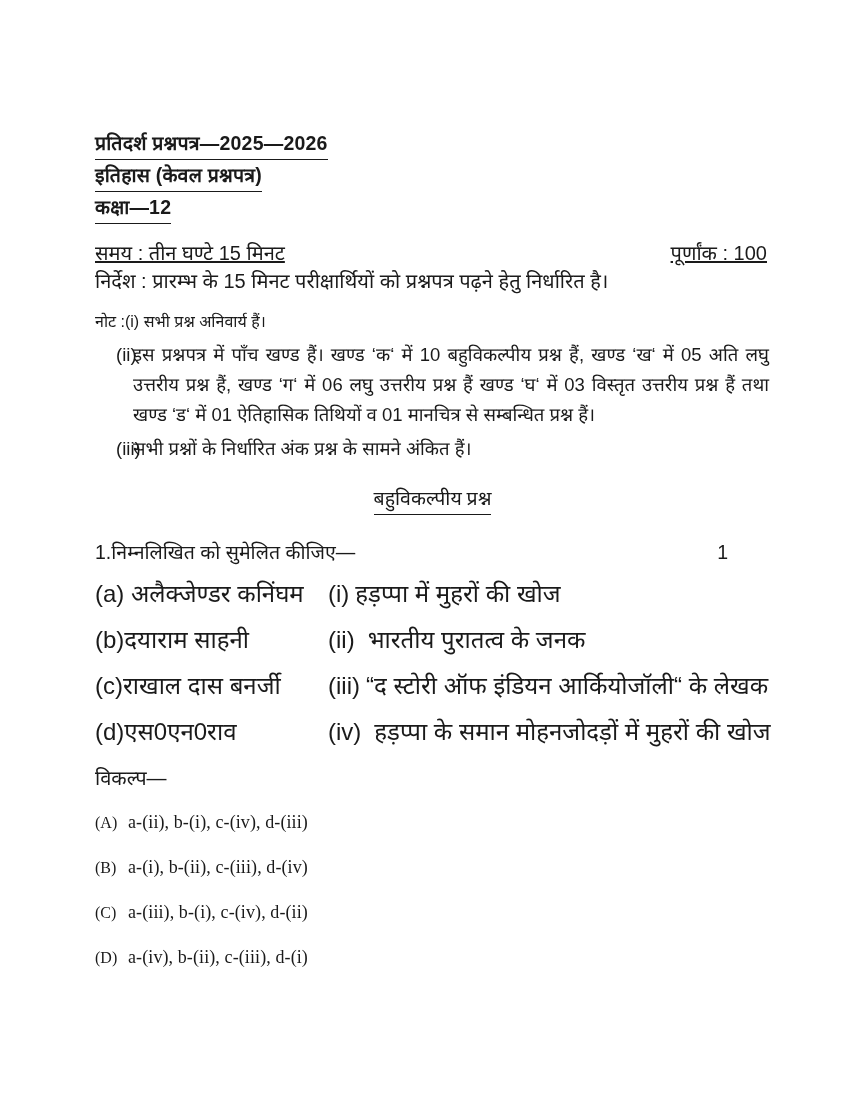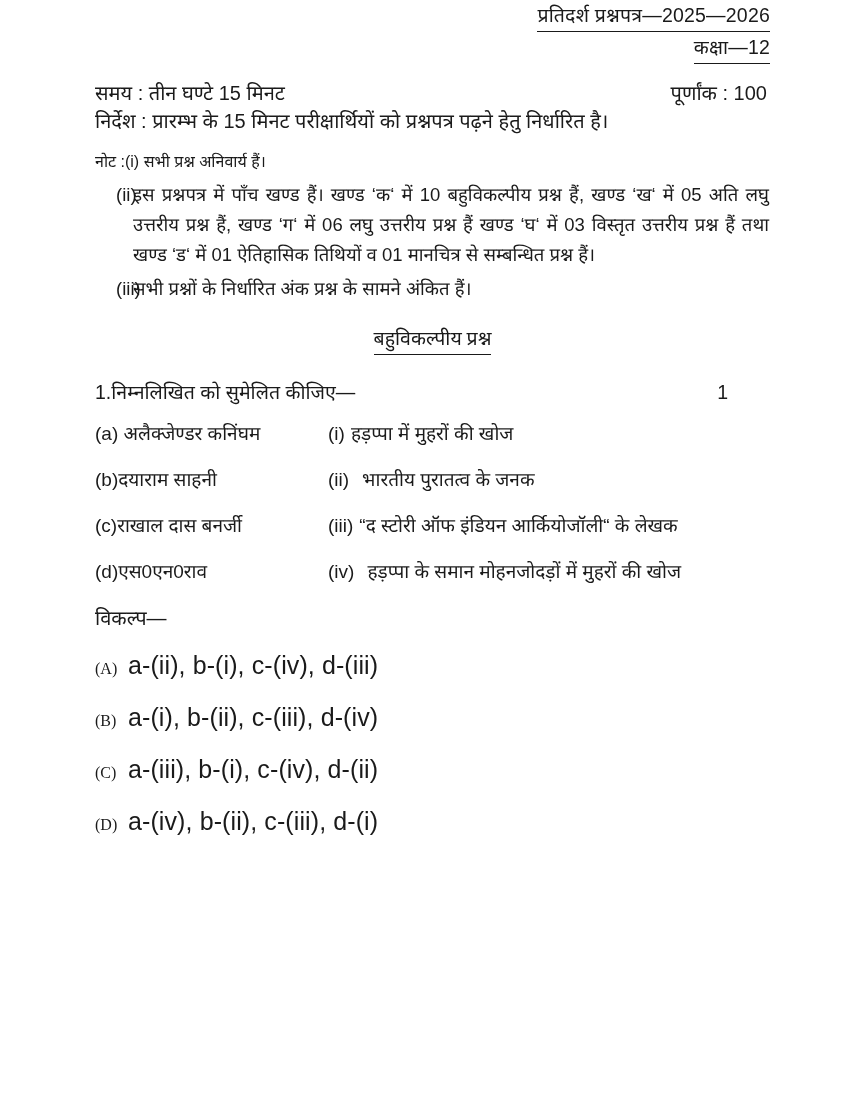--- a/index.html
+++ b/index.html
@@ -30,21 +30,23 @@
   
   .sheet {
     position: absolute;
     left: 95px;
     top: 0;
     width: 675px;
   }
 
   
   .title-block {
-    text-align: right;
+    margin-top: 128px;
+    text-align: left;
+    font-weight: bold;
   }
   .title-line {
     font-size: 19.5px;
     line-height: 30px;
     letter-spacing: 0.2px;
     white-space: nowrap;
   }
   .title-line .u {
     display: inline-block;
     border-bottom: 1.3px solid #1a1a1a;
@@ -52,20 +54,21 @@
   }
 
   
   .meta-row {
     display: flex;
     justify-content: space-between;
     align-items: baseline;
     margin-top: 15px;
     font-size: 20px;
     line-height: 28px;
+    text-decoration: underline;
   }
   .meta-row .marks {
     padding-right: 3px;
   }
 
   
   .nirdesh {
     font-size: 20px;
     line-height: 28px;
   }
@@ -126,21 +129,21 @@
     padding-right: 42px;
   }
 
   
   .match-table {
     margin-top: 14px;
   }
   .match-row {
     display: flex;
     align-items: center;
-    font-size: 19px;
+    font-size: 24px;
     line-height: 28px;
     margin-bottom: 18px;
   }
   .match-row .left {
     flex: 0 0 auto;
     width: 205px;
     white-space: nowrap;
   }
   .match-row .right {
     flex: 1 1 auto;
@@ -171,37 +174,40 @@
   }
   .option-row .olabel {
     flex: 0 0 auto;
     width: 33px;
     font-family: "Liberation Serif", "DejaVu Serif", serif;
     font-size: 16px;
     line-height: 1;
   }
   .option-row .otext {
     flex: 1 1 auto;
-    font-family: Liberation Sans, sans-serif;
-    font-size: 25px;
+    font-family: Liberation Serif, serif;
+    font-size: 18px;
     line-height: 1;
     letter-spacing: 0.1px;
   }
 </style>
 </head>
 <body>
 
 <div class="page">
   <div class="sheet">
 
     <div class="title-block">
       <div class="title-line">
         <span class="u">प्रतिदर्श प्रश्नपत्र—2025—2026</span>
       </div>
       <div class="title-line">
+        <span class="u">इतिहास (केवल प्रश्नपत्र)</span>
+      </div>
+      <div class="title-line">
         <span class="u">कक्षा—12</span>
       </div>
     </div>
 
     <div class="meta-row">
       <div class="time">समय : तीन घण्टे 15 मिनट</div>
       <div class="marks">पूर्णांक : 100</div>
     </div>
 
     <div class="nirdesh">निर्देश : प्रारम्भ के 15 मिनट परीक्षार्थियों को प्रश्नपत्र पढ़ने हेतु निर्धारित है।</div>

